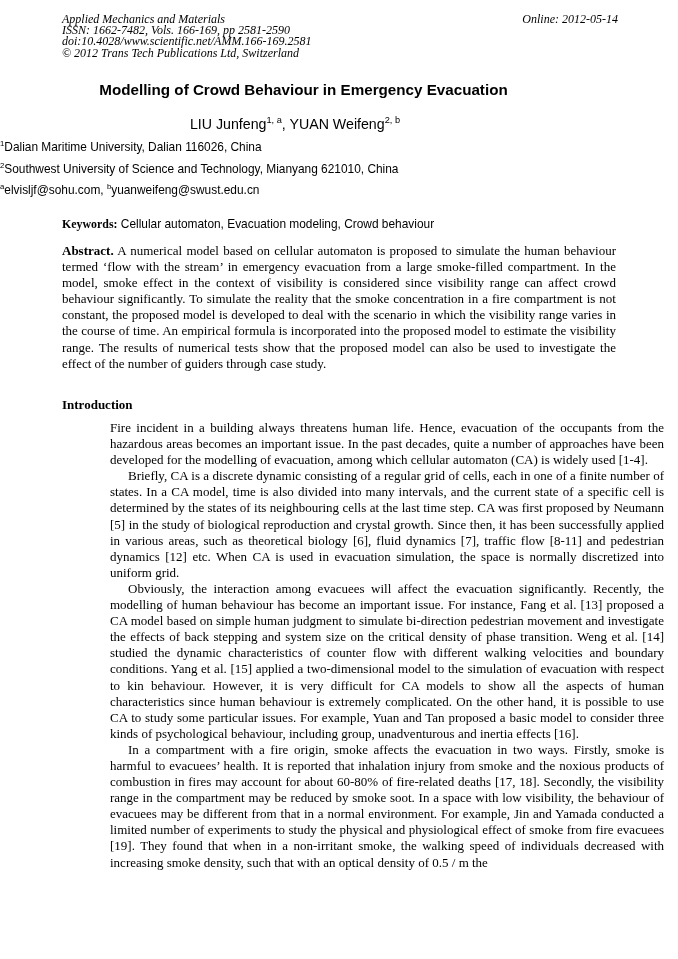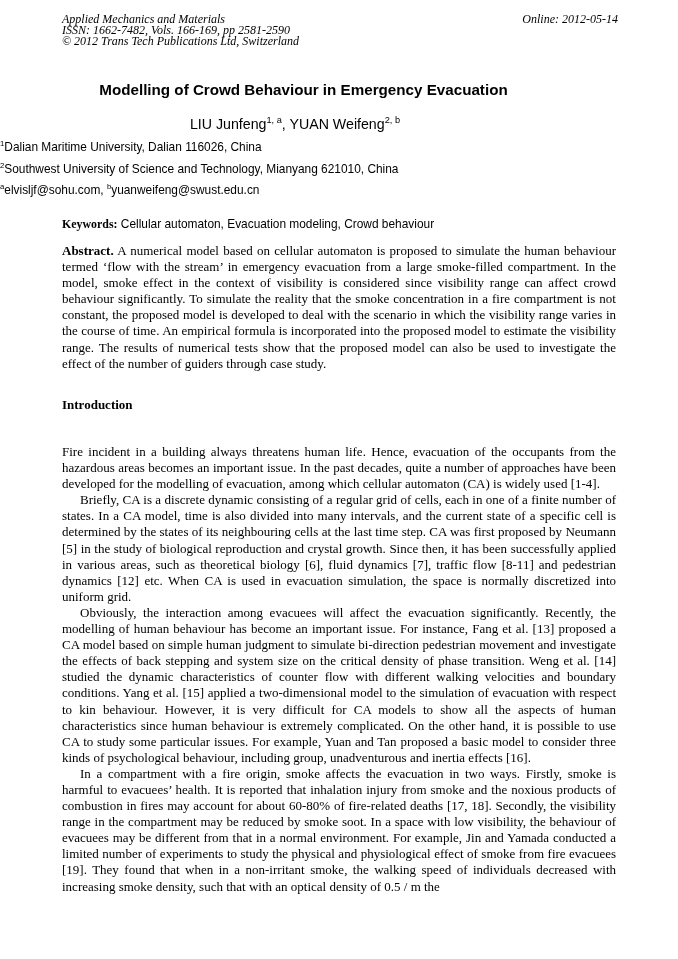--- a/index.html
+++ b/index.html
@@ -11,30 +11,31 @@
   .authors { position: absolute; left: 0; width: 590px; top: 116px; text-align: center; font-family: "Liberation Sans", sans-serif; font-size: 14.2px; }
   .affil { position: absolute; left: 0; width: 678px; text-align: left; font-family: "Liberation Sans", sans-serif; font-size: 11.9px; }
   sup { font-size: 65%; vertical-align: super; line-height: 0; }
   .keywords { position: absolute; left: 62px; top: 217px; font-family: "Liberation Sans", sans-serif; font-size: 11.9px; }
   .keywords b { font-weight: bold; font-family: Liberation Serif, serif; }
   .body-text { position: absolute; left: 62px; width: 554px; font-family: "Liberation Serif", serif; font-size: 13px; line-height: 16.1px; text-align: justify; }
   .body-text p { margin: 0; }
   .indent { text-indent: 18px; }
   .abstract { top: 243px; }
   .intro-heading { position: absolute; left: 62px; top: 397px; font-family: "Liberation Serif", serif; font-weight: bold; font-size: 13px; }
-  .intro { top: 444px; }
+  .intro { top: 420px; margin-left: 48px; }
 </style>
 </head>
 <body>
 
 <div class="page">
 
   <div class="header">
     <div>Applied Mechanics and Materials</div>
     <div>ISSN: 1662-7482, Vols. 166-169, pp 2581-2590</div>
+    <div>doi:10.4028/www.scientific.net/AMM.166-169.2581</div>
     <div>© 2012 Trans Tech Publications Ltd, Switzerland</div>
     <div class="header-right">Online: 2012-05-14</div>
   </div>
 
   <div class="title">Modelling of Crowd Behaviour in Emergency Evacuation</div>
 
   <div class="authors">
     <span>LIU Junfeng</span><sup>1, a</sup><span>, </span><span>YUAN Weifeng</span><sup>2, b</sup>
   </div>
 

